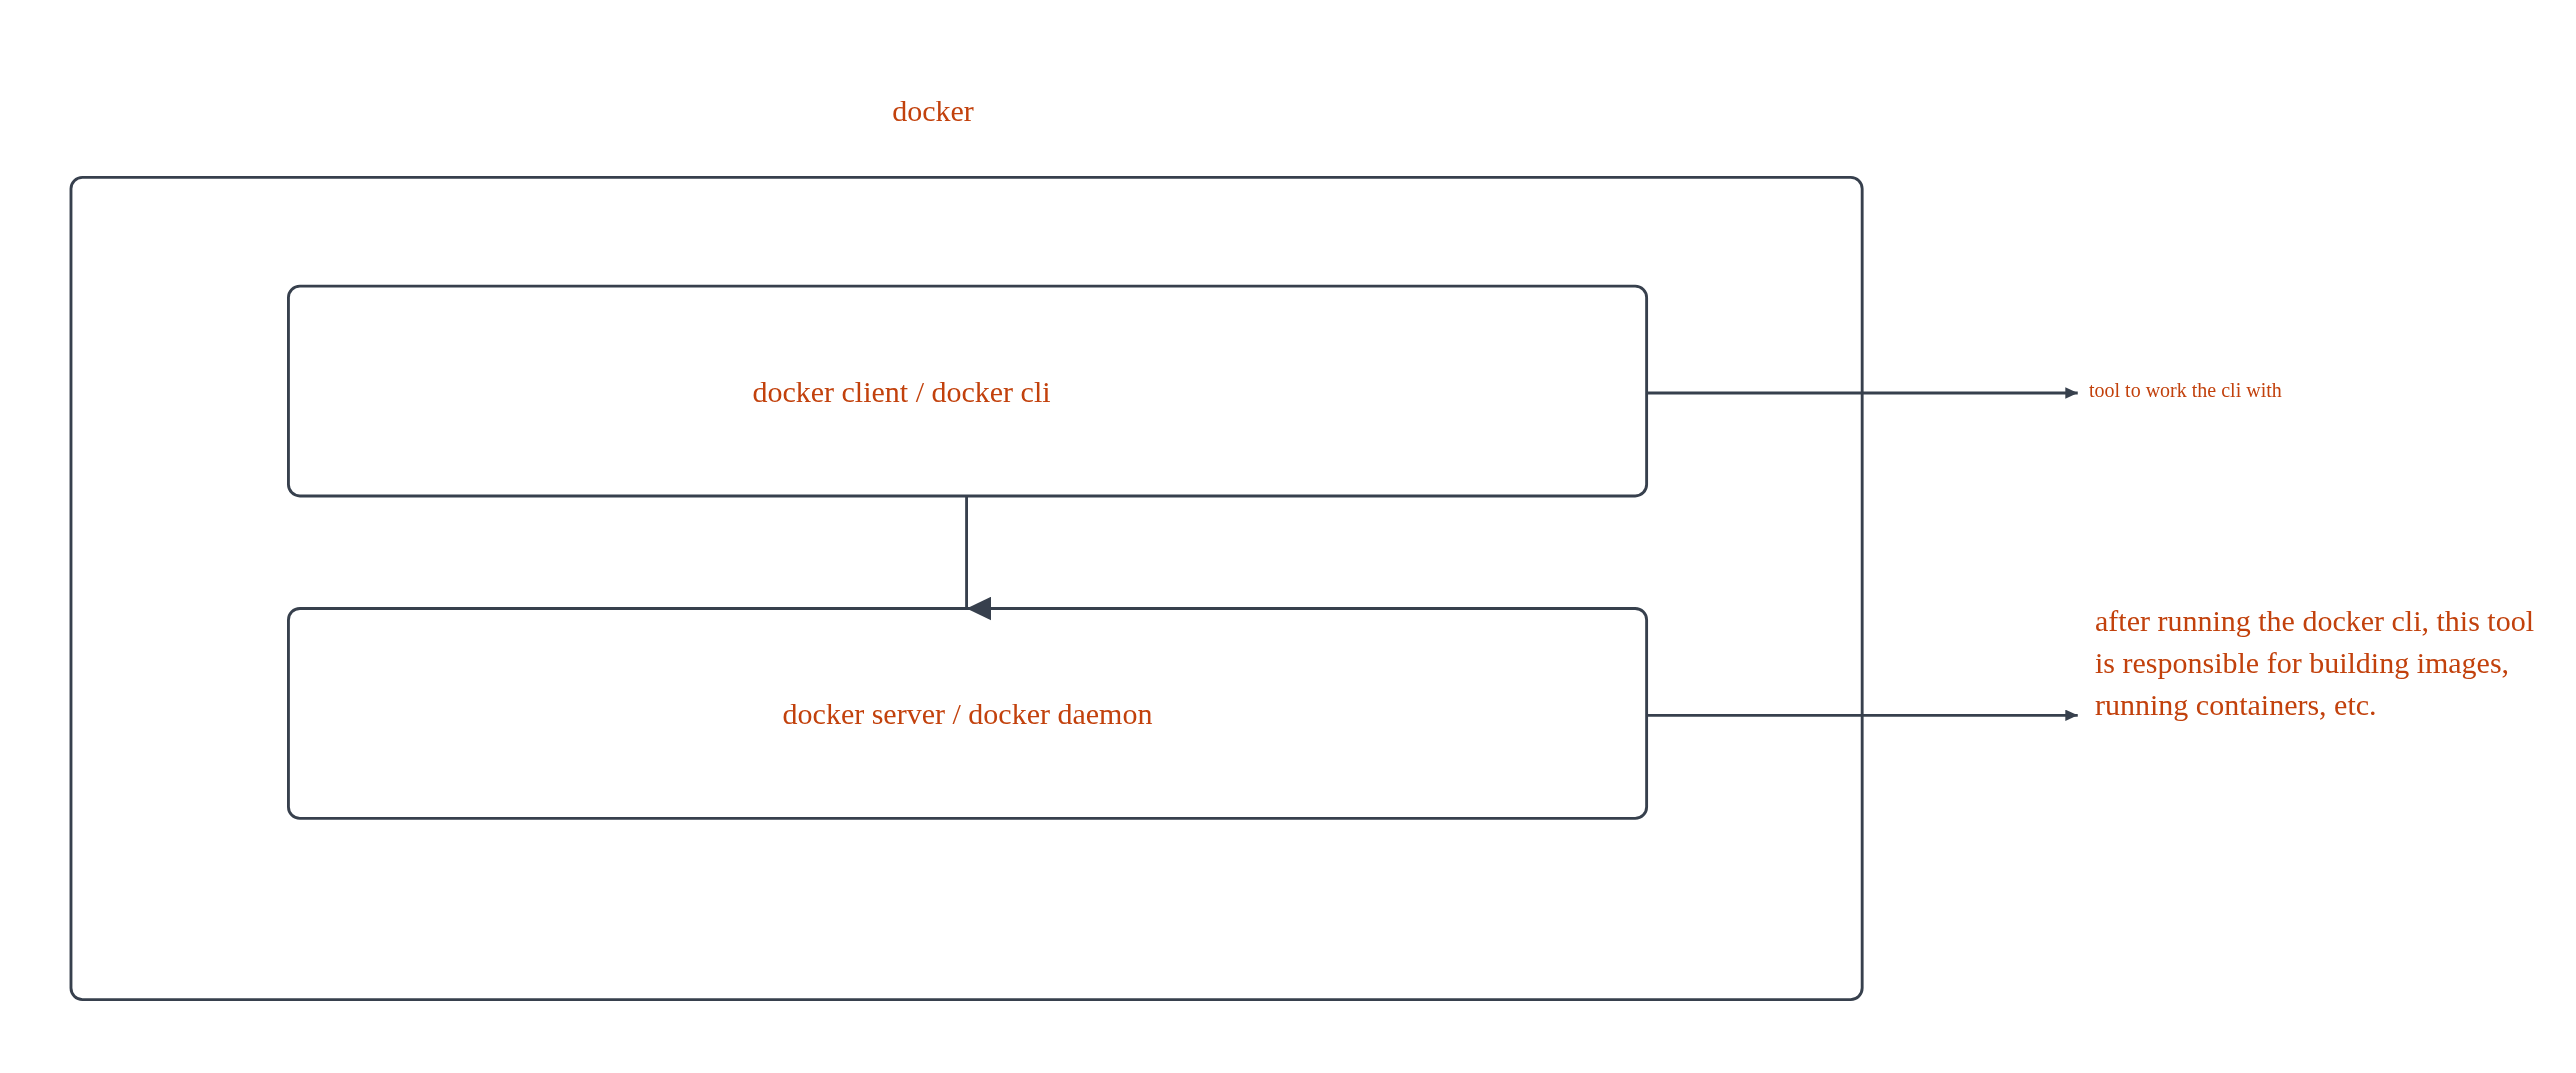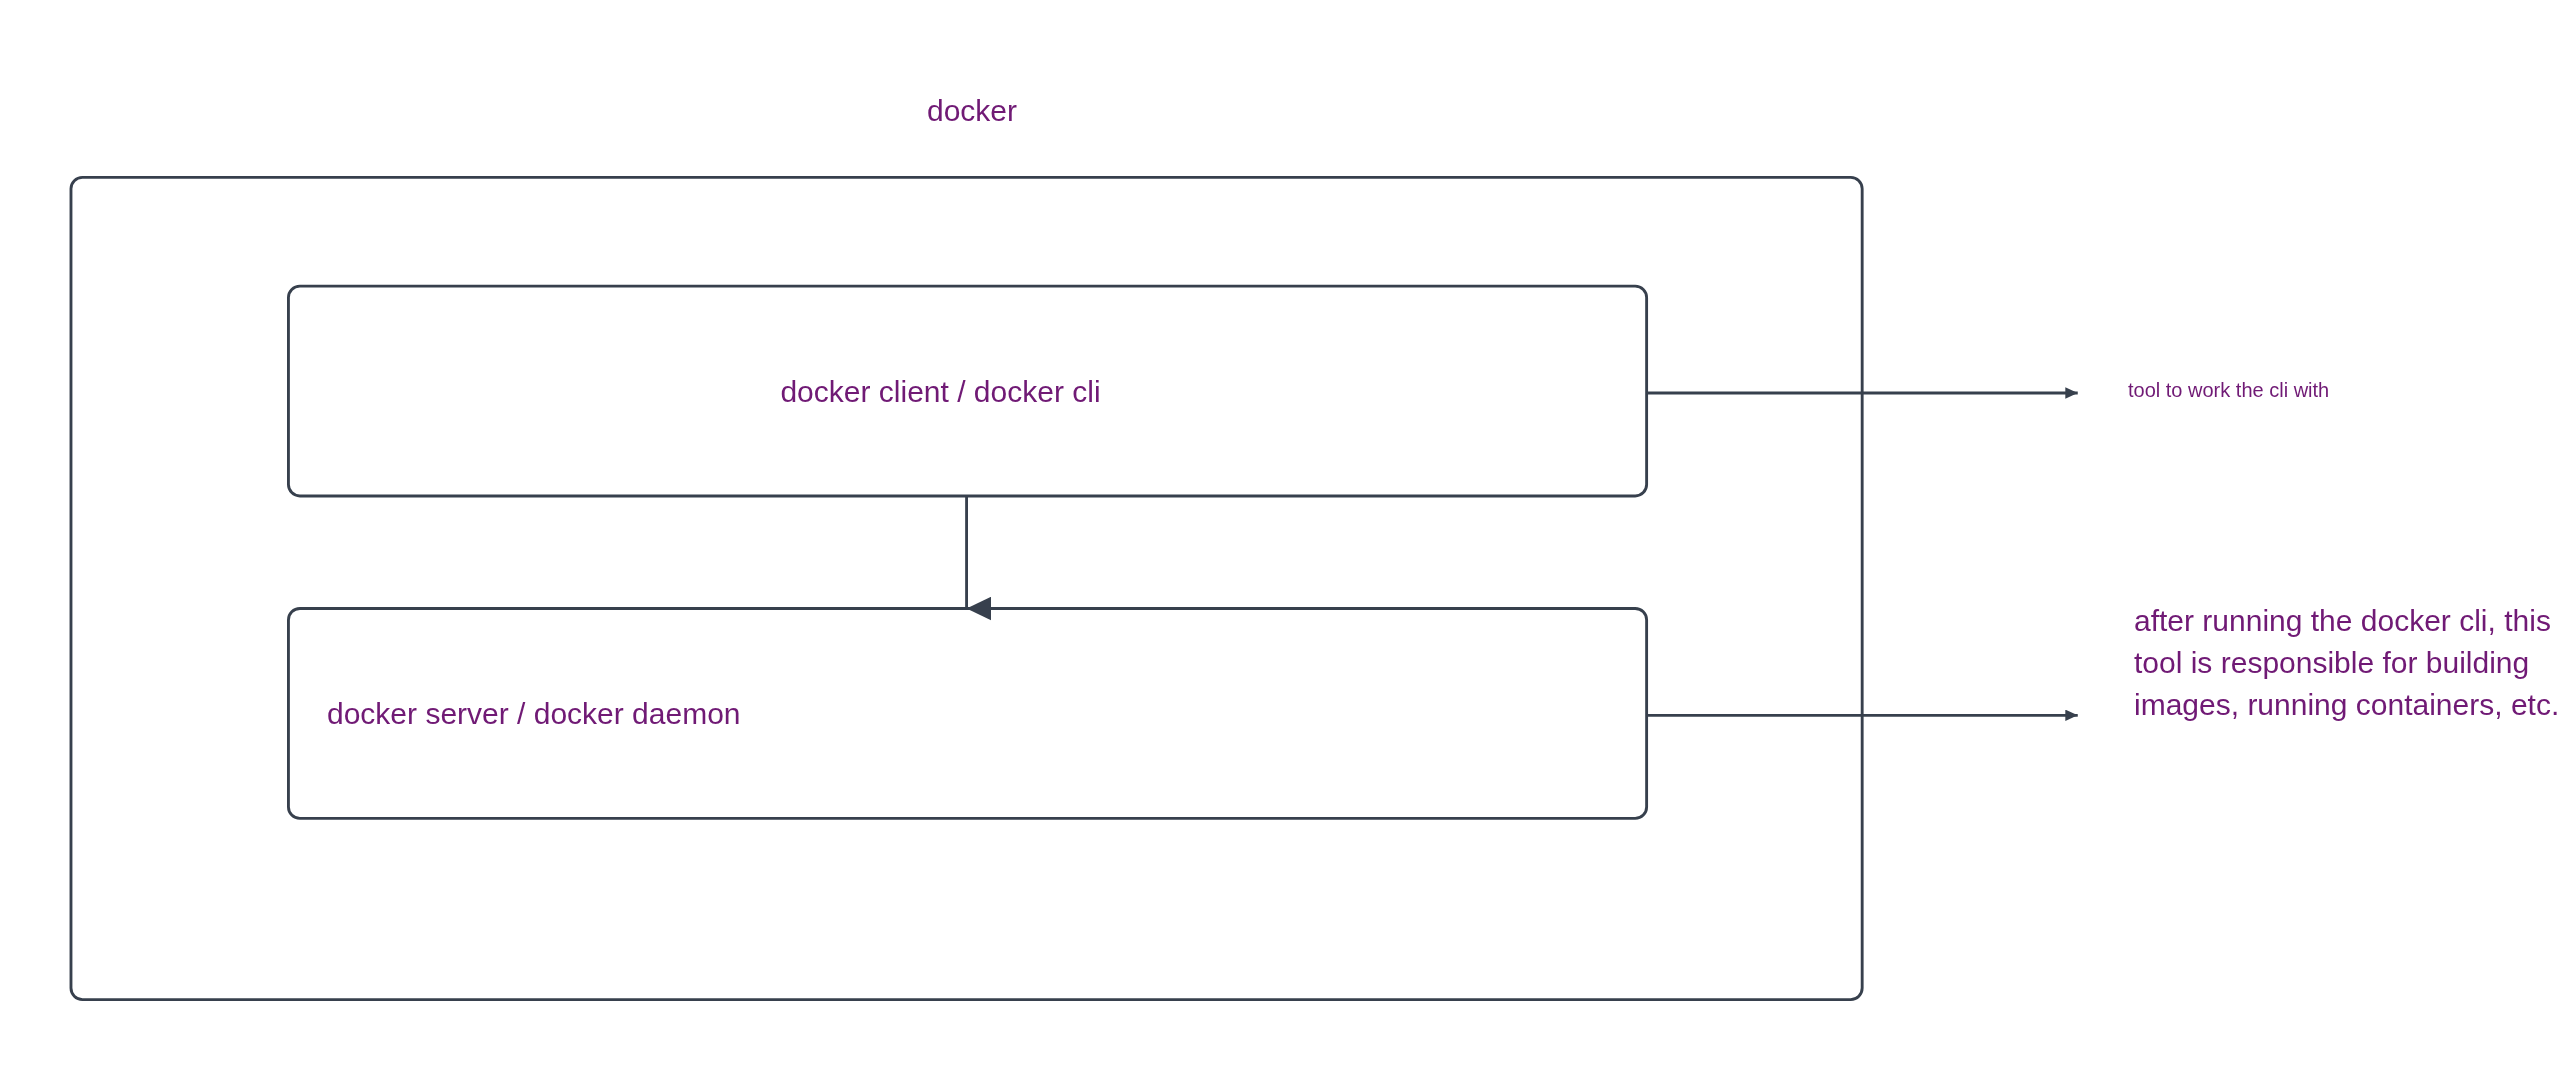--- a/index.html
+++ b/index.html
@@ -19,25 +19,24 @@
   }
   #diagram-svg {
     position: absolute;
     left: 0;
     top: 0;
     width: 2576px;
     height: 1073px;
   }
   .label {
     position: absolute;
-    color: #701a75;
-    font-family: Liberation Sans, sans-serif;
+    color: #c2410c;
+    font-family: Liberation Serif, serif;
     white-space: pre;
     pointer-events: none;
-    padding-left: 39px;
   }
   #title-docker {
     left: 0;
     top: 93px;
     width: 1866px;
     text-align: center;
     font-size: 30px;
     line-height: 36px;
   }
   #label-client {
@@ -45,20 +44,21 @@
     top: 374px;
     width: 1227px;
     text-align: center;
     font-size: 30px;
     line-height: 36px;
   }
   #label-server {
     left: 288px;
     top: 696px;
     width: 1359px;
+    text-align: center;
     font-size: 30px;
     line-height: 36px;
   }
   #annotation-cli {
     left: 2089px;
     top: 372px;
     width: 448px;
     text-align: left;
     font-size: 20px;
     line-height: 36px;

